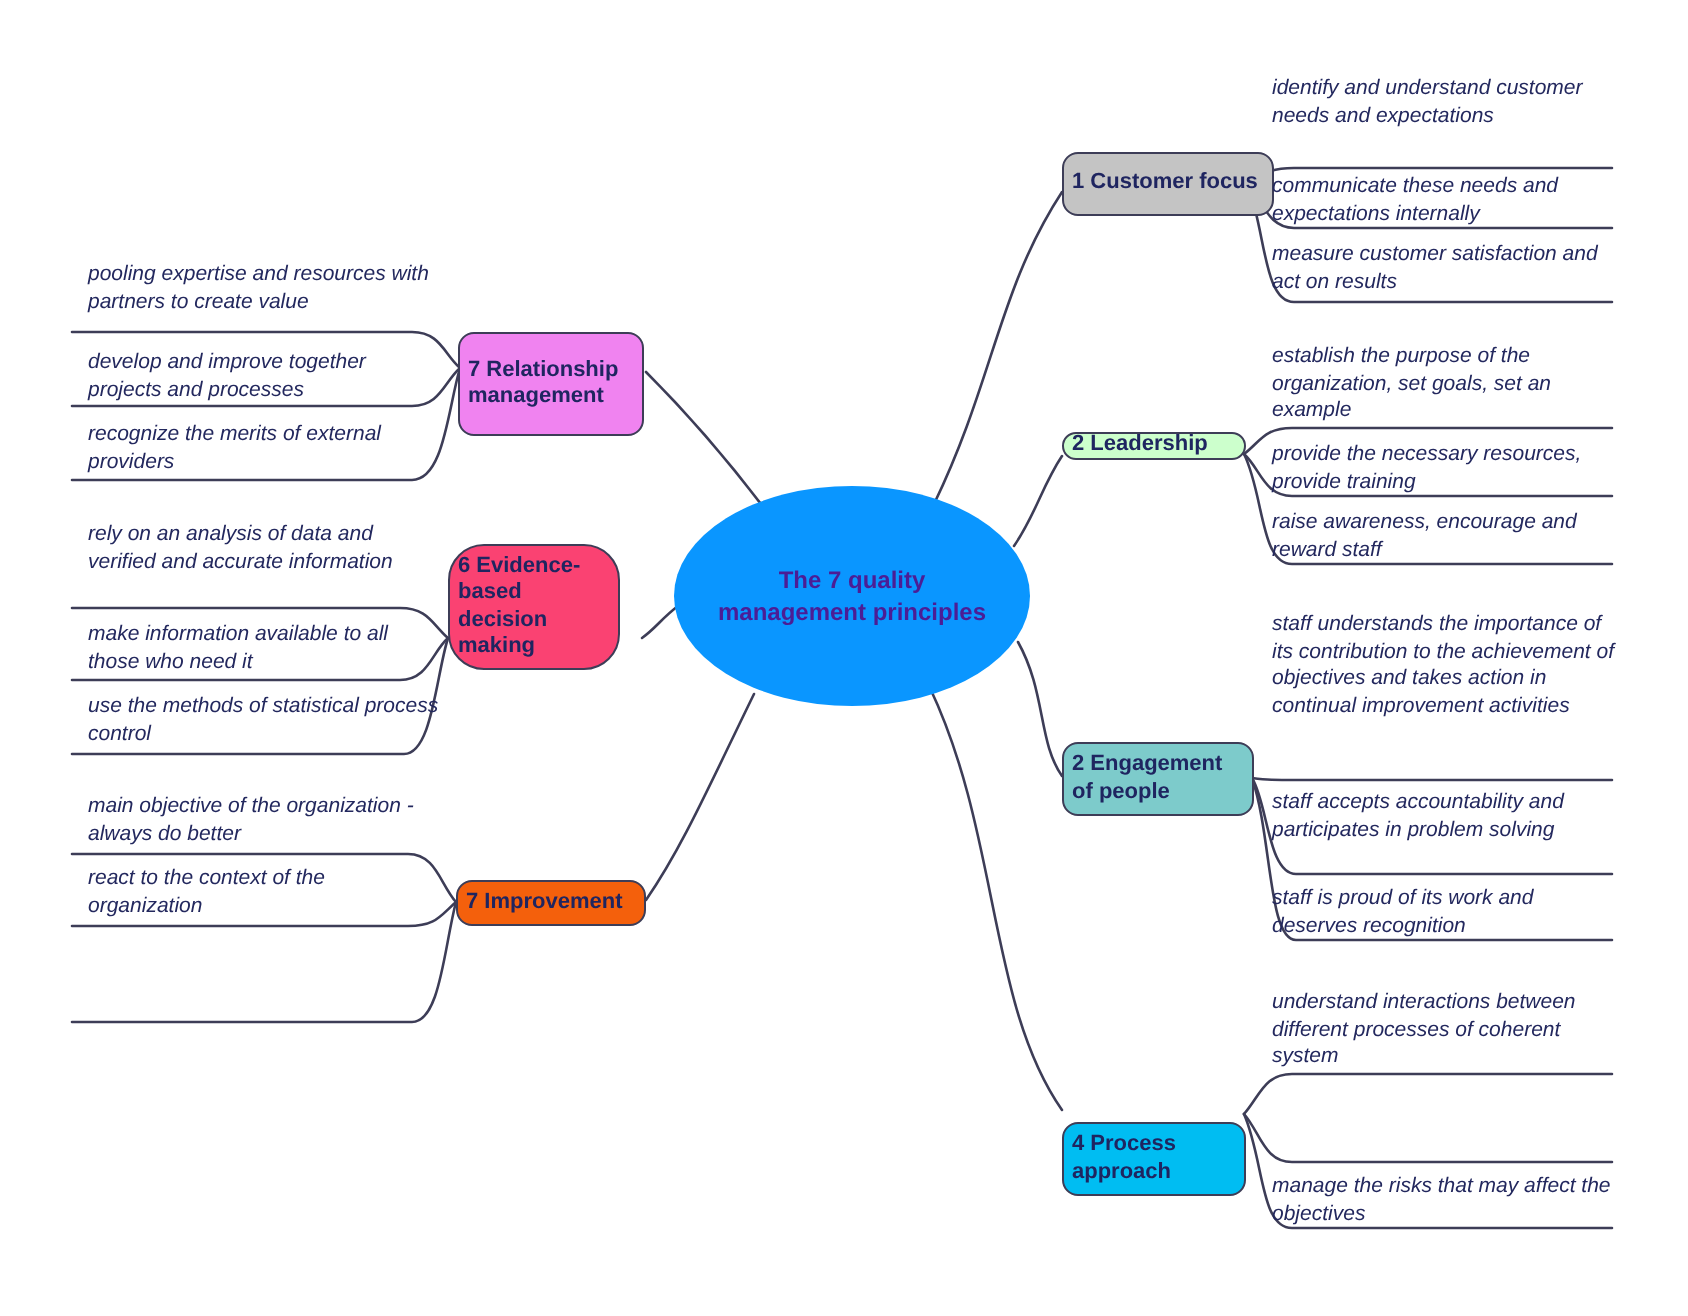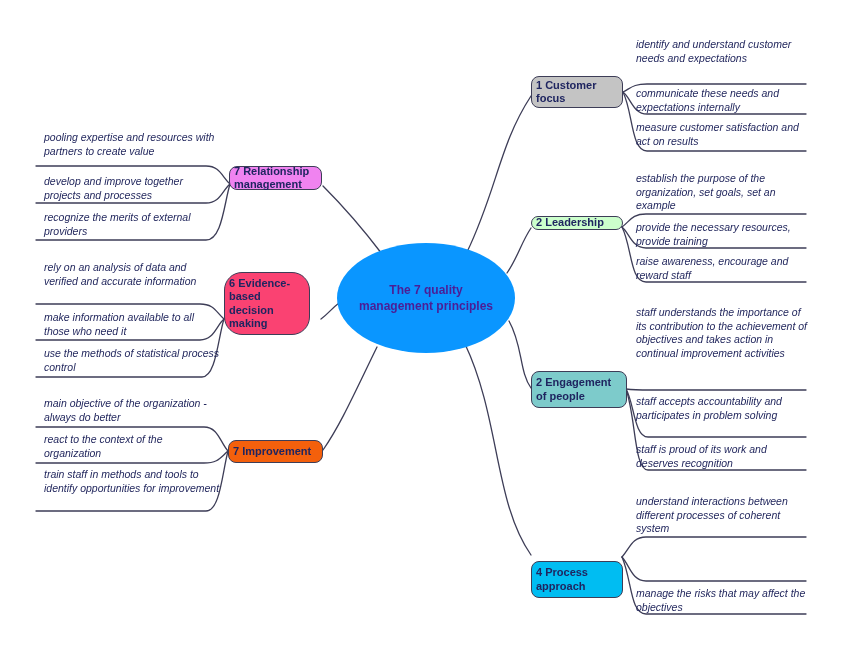--- a/index.html
+++ b/index.html
@@ -58,28 +58,28 @@
     <path d="M224,319 C216,326 214,340 200,340 L36,340" stroke="#3d3d57"></path>
     <path d="M224,319 C218,338 216,377 202,377 L36,377" stroke="#3d3d57"></path>
 
     <path d="M228,451 C220,442 218,427 204,427 L36,427" stroke="#3d3d57"></path>
     <path d="M228,451 C220,458 218,463 204,463 L36,463" stroke="#3d3d57"></path>
     <path d="M228,451 C222,474 220,511 206,511 L36,511" stroke="#3d3d57"></path>
   </svg>
 
   <div class="center-topic" style="background-color: rgb(10, 150, 255);">The 7 quality management principles</div>
 
-  <div class="topic" style="left: 531px; top: 76px; width: 92px; height: 32px; background-color: rgb(196, 196, 196);">1 Customer focus</div>
+  <div class="topic" style="left: 531px; top: 76px; width: 106px; height: 32px; background-color: rgb(196, 196, 196);">1 Customer focus</div>
   <div class="topic" style="left: 531px; top: 216px; width: 92px; height: 14px; background-color: rgb(204, 255, 204);">2 Leadership</div>
   <div class="topic" style="left: 531px; top: 371px; width: 96px; height: 37px; background-color: rgb(125, 203, 203);">2 Engagement of people</div>
   <div class="topic" style="left: 531px; top: 561px; width: 92px; height: 37px; background-color: rgb(0, 189, 242);">4 Process approach</div>
 
   <div class="topic" style="left: 228px; top: 440px; width: 95px; height: 23px; background-color: rgb(244, 96, 12);">7 Improvement</div>
   <div class="topic" style="left: 224px; top: 272px; width: 86px; height: 63px; background-color: rgb(250, 66, 114); border-radius: 18px;">6 Evidence-based decision making</div>
-  <div class="topic" style="left: 229px; top: 166px; width: 93px; height: 24px; background-color: rgb(240, 131, 240);">7 Relationship management</div>
+  <div class="topic" style="left: 229px; top: 166px; width: 93px; height: 52px; background-color: rgb(240, 131, 240);">7 Relationship management</div>
 
   <div class="leaf right" style="top:38px;">identify and understand customer needs and expectations</div>
   <div class="leaf right" style="top:87px;">communicate these needs and expectations internally</div>
   <div class="leaf right" style="top:121px;">measure customer satisfaction and act on results</div>
 
   <div class="leaf right" style="top:172px;">establish the purpose of the organization, set goals, set an example</div>
   <div class="leaf right" style="top:221px;">provide the necessary resources, provide training</div>
   <div class="leaf right" style="top:255px;">raise awareness, encourage and reward staff</div>
 
   <div class="leaf right" style="top:306px;">staff understands the importance of its contribution to the achievement of objectives and takes action in continual improvement activities</div>
@@ -92,15 +92,14 @@
   <div class="leaf left" style="top:131px;">pooling expertise and resources with partners to create value</div>
   <div class="leaf left" style="top:175px;">develop and improve together projects and processes</div>
   <div class="leaf left" style="top:211px;">recognize the merits of external providers</div>
 
   <div class="leaf left" style="top:261px;">rely on an analysis of data and verified and accurate information</div>
   <div class="leaf left" style="top:311px;">make information available to all those who need it</div>
   <div class="leaf left" style="top:347px;">use the methods of statistical process control</div>
 
   <div class="leaf left" style="top:397px;">main objective of the organization - always do better</div>
   <div class="leaf left" style="top:433px;">react to the context of the organization</div>
-  <div class="leaf left" style="top:468px;">train staff in methods and tools to identify opportunities for improvement</div>
 
 </div>
 
 </body></html>

